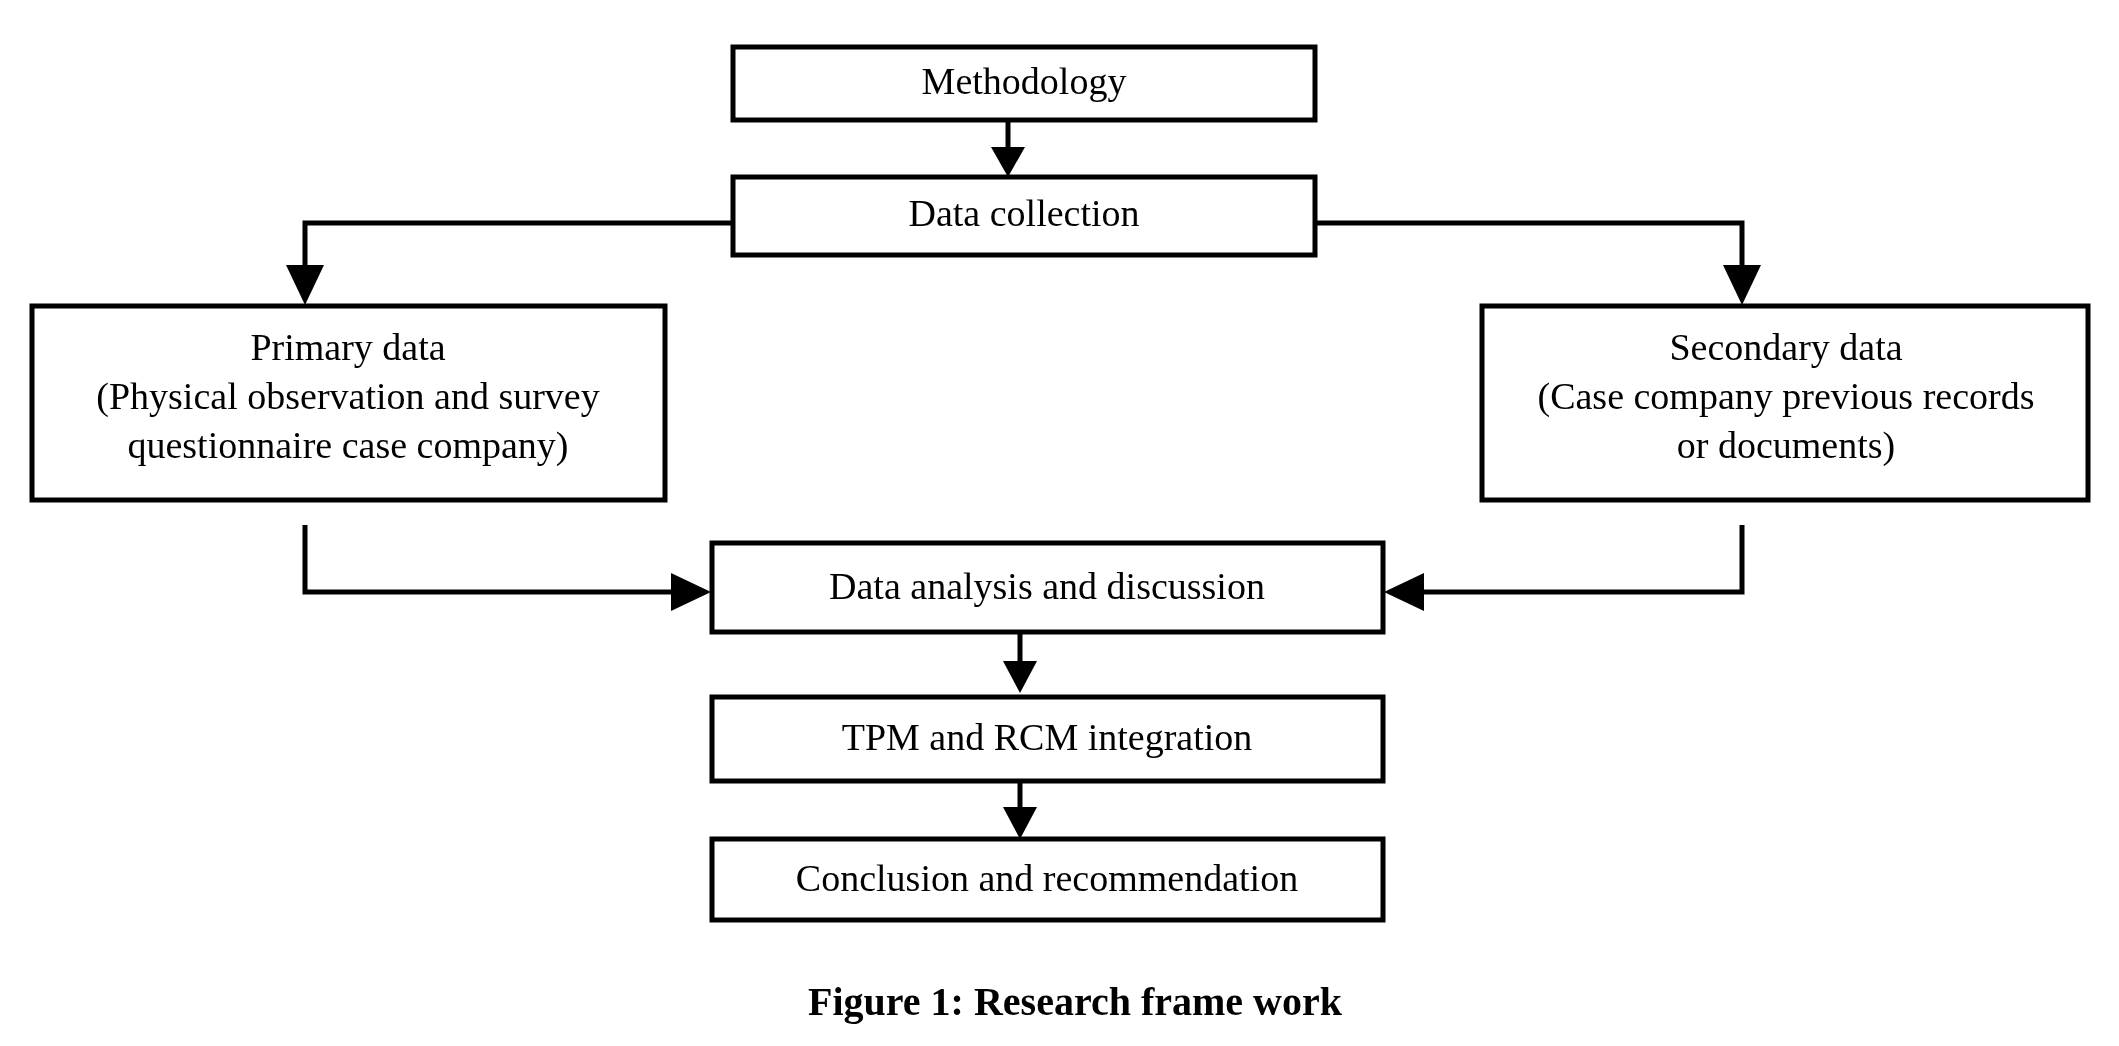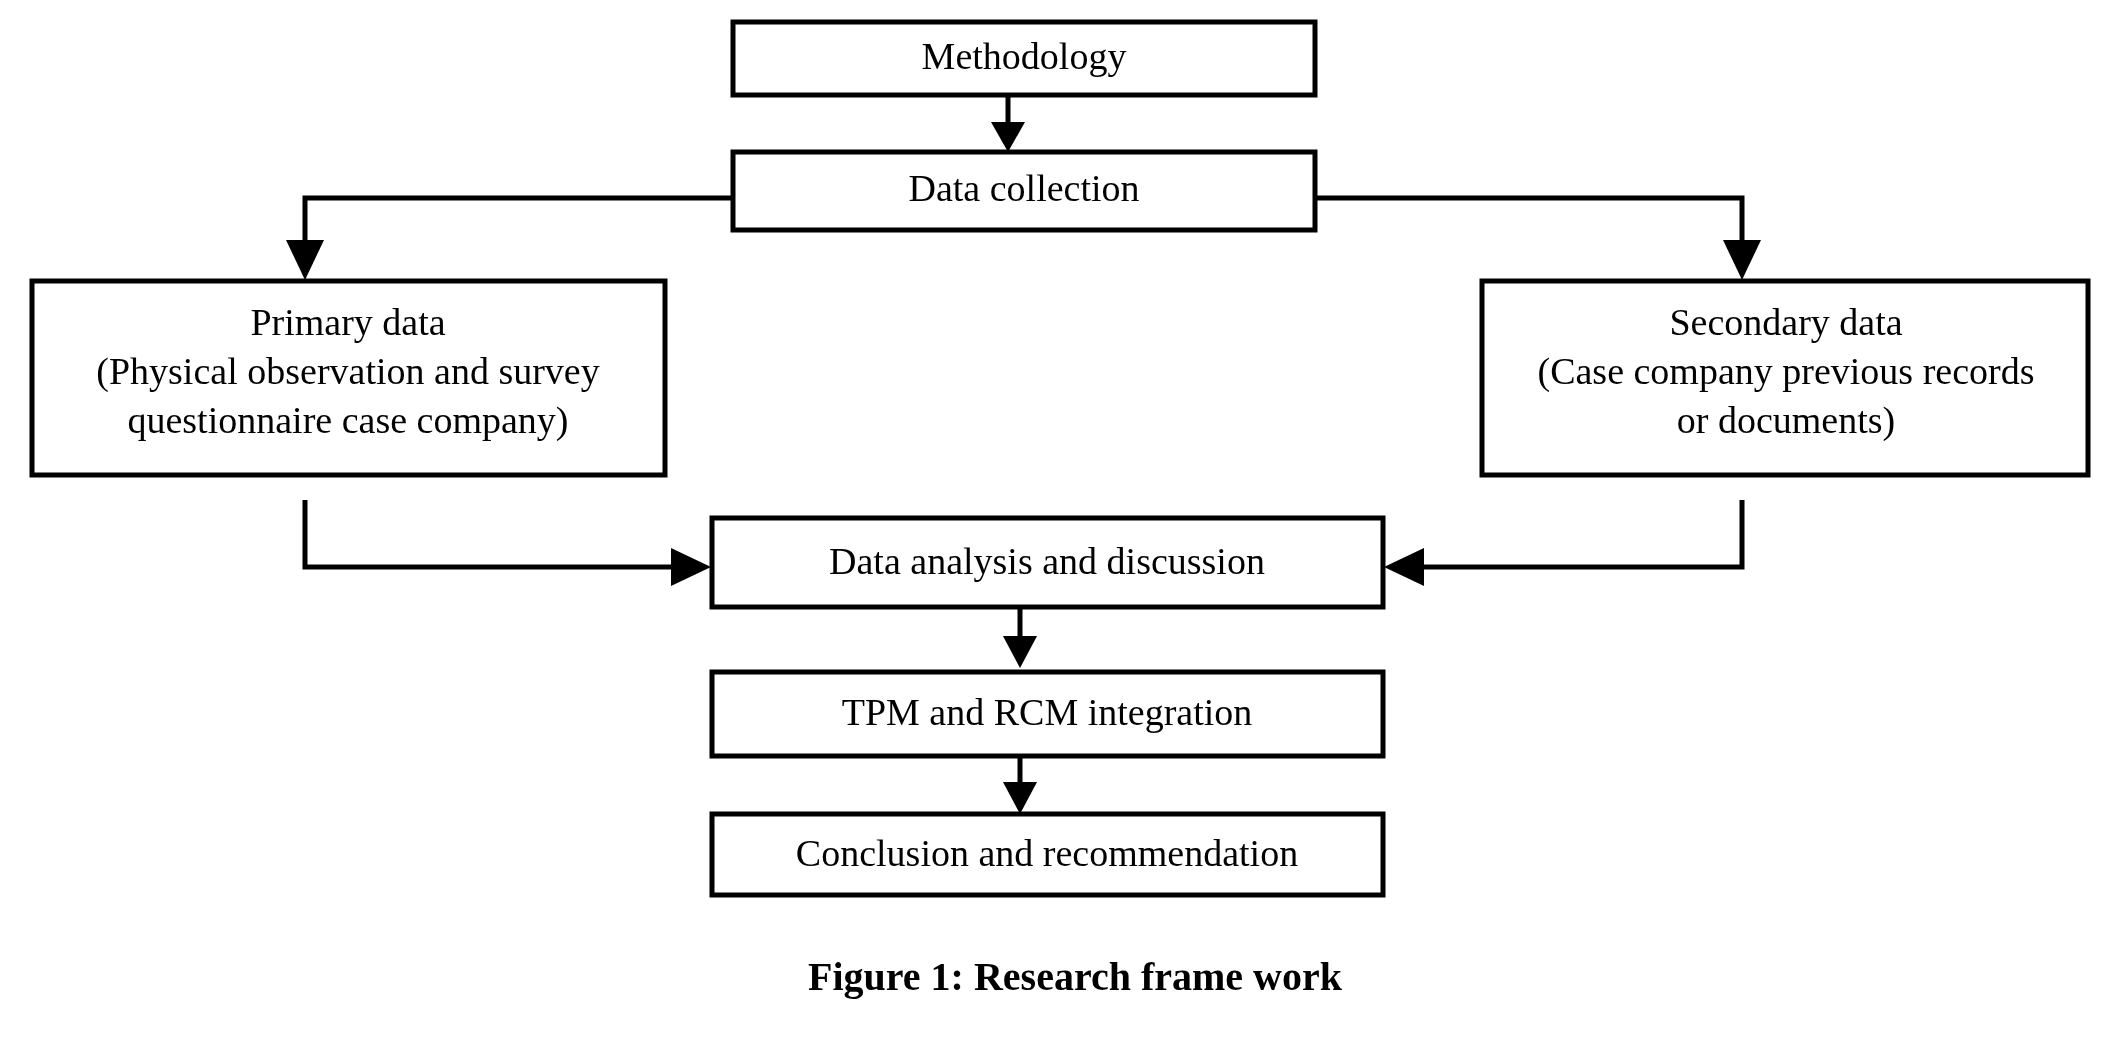--- a/index.html
+++ b/index.html
@@ -12,20 +12,21 @@
     width: 2119px;
     height: 1046px;
     font-family: "Liberation Serif", "DejaVu Serif", serif;
     color: #000000;
     overflow: hidden;
   }
   #figure-root {
     position: relative;
     width: 2119px;
     height: 850px;
+    margin-top: 25px;
   }
   svg#flow {
     position: absolute;
     top: 0;
     left: 0;
     width: 2119px;
     height: 1046px;
     display: block;
   }
   .node-box {

